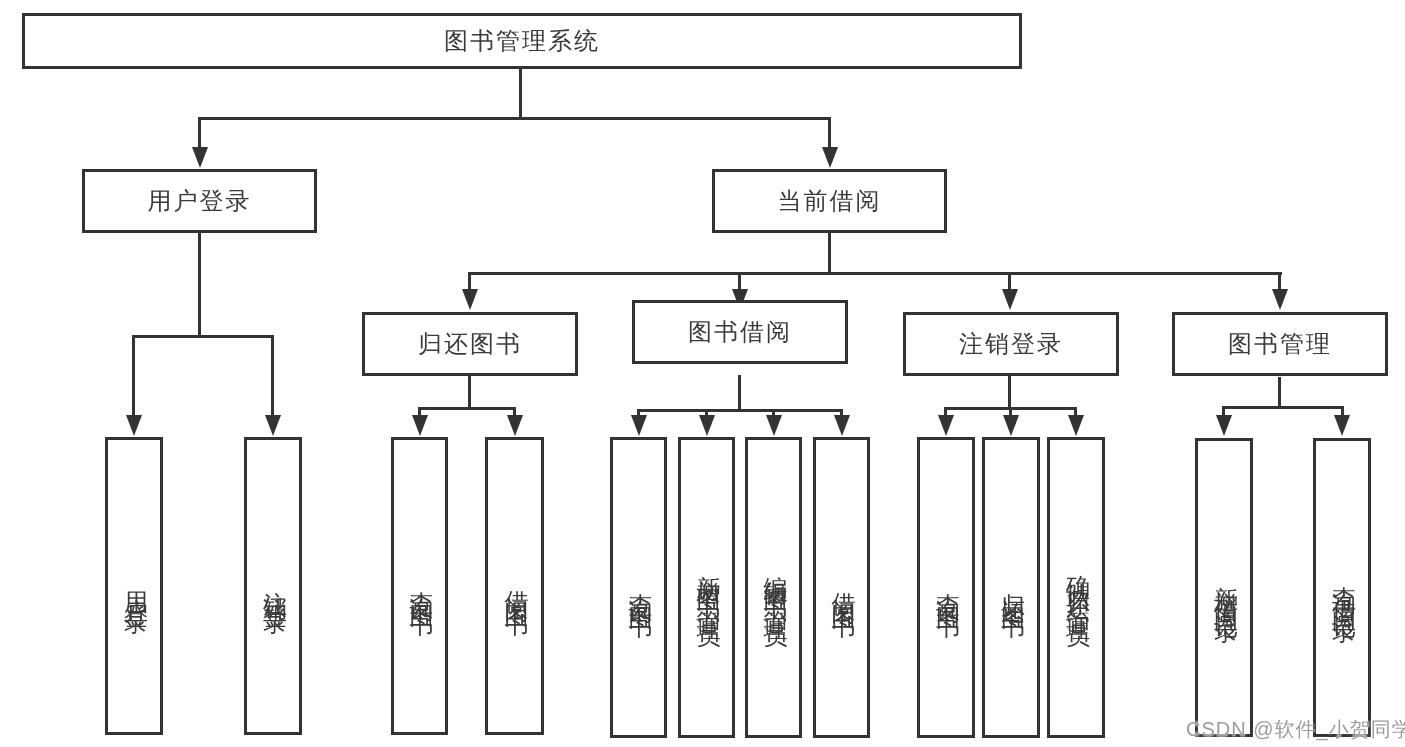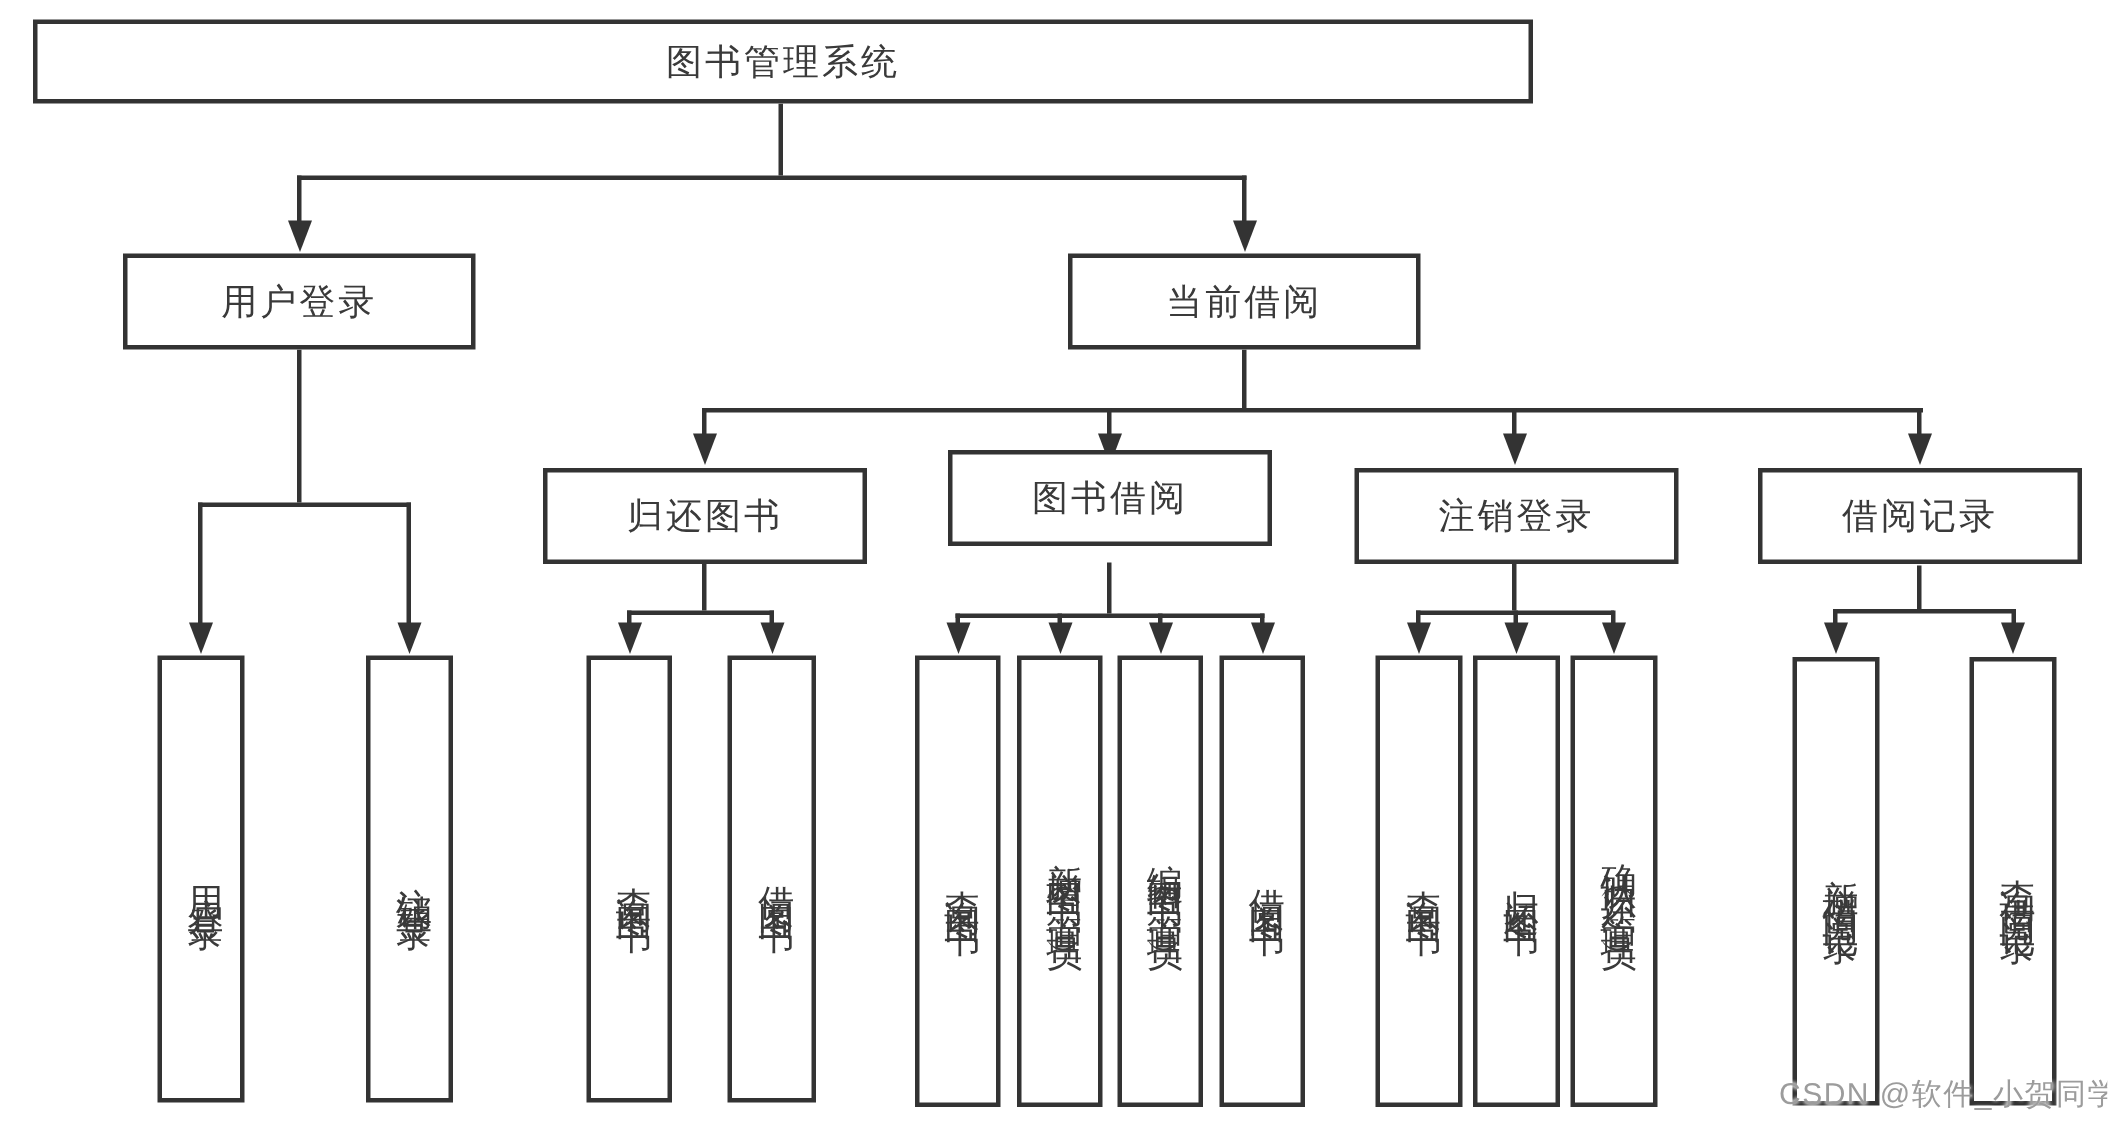--- a/index.html
+++ b/index.html
@@ -65,21 +65,21 @@
 <div class="canvas">
 
   <div class="box hbox" style="left:22px;top:13px;width:1000px;height:56px">图书管理系统</div>
 
   <div class="box hbox" style="left:82px;top:169px;width:235px;height:64px">用户登录</div>
   <div class="box hbox" style="left:712px;top:169px;width:235px;height:64px">当前借阅</div>
 
   <div class="box hbox" style="left:362px;top:312px;width:216px;height:64px">归还图书</div>
   <div class="box hbox" style="left:632px;top:300px;width:216px;height:64px">图书借阅</div>
   <div class="box hbox" style="left:903px;top:312px;width:216px;height:64px">注销登录</div>
-  <div class="box hbox" style="left:1172px;top:312px;width:216px;height:64px">借阅记录</div>
+  <div class="box hbox" style="left:1172px;top:312px;width:216px;height:64px">图书管理</div>
 
   <div class="box vbox" style="left:105px;top:437px;width:58px;height:298px">用户登录</div>
   <div class="box vbox" style="left:244px;top:437px;width:58px;height:298px">注销登录</div>
 
   <div class="box vbox" style="left:391px;top:437px;width:57px;height:298px">查询图书</div>
   <div class="box vbox" style="left:485px;top:437px;width:59px;height:298px">借阅图书</div>
 
   <div class="box vbox" style="left:610px;top:437px;width:57px;height:301px">查询图书</div>
   <div class="box vbox" style="left:678px;top:437px;width:57px;height:301px">新增图书（管理员）</div>
   <div class="box vbox" style="left:745px;top:437px;width:57px;height:301px">编辑图书（管理员）</div>

